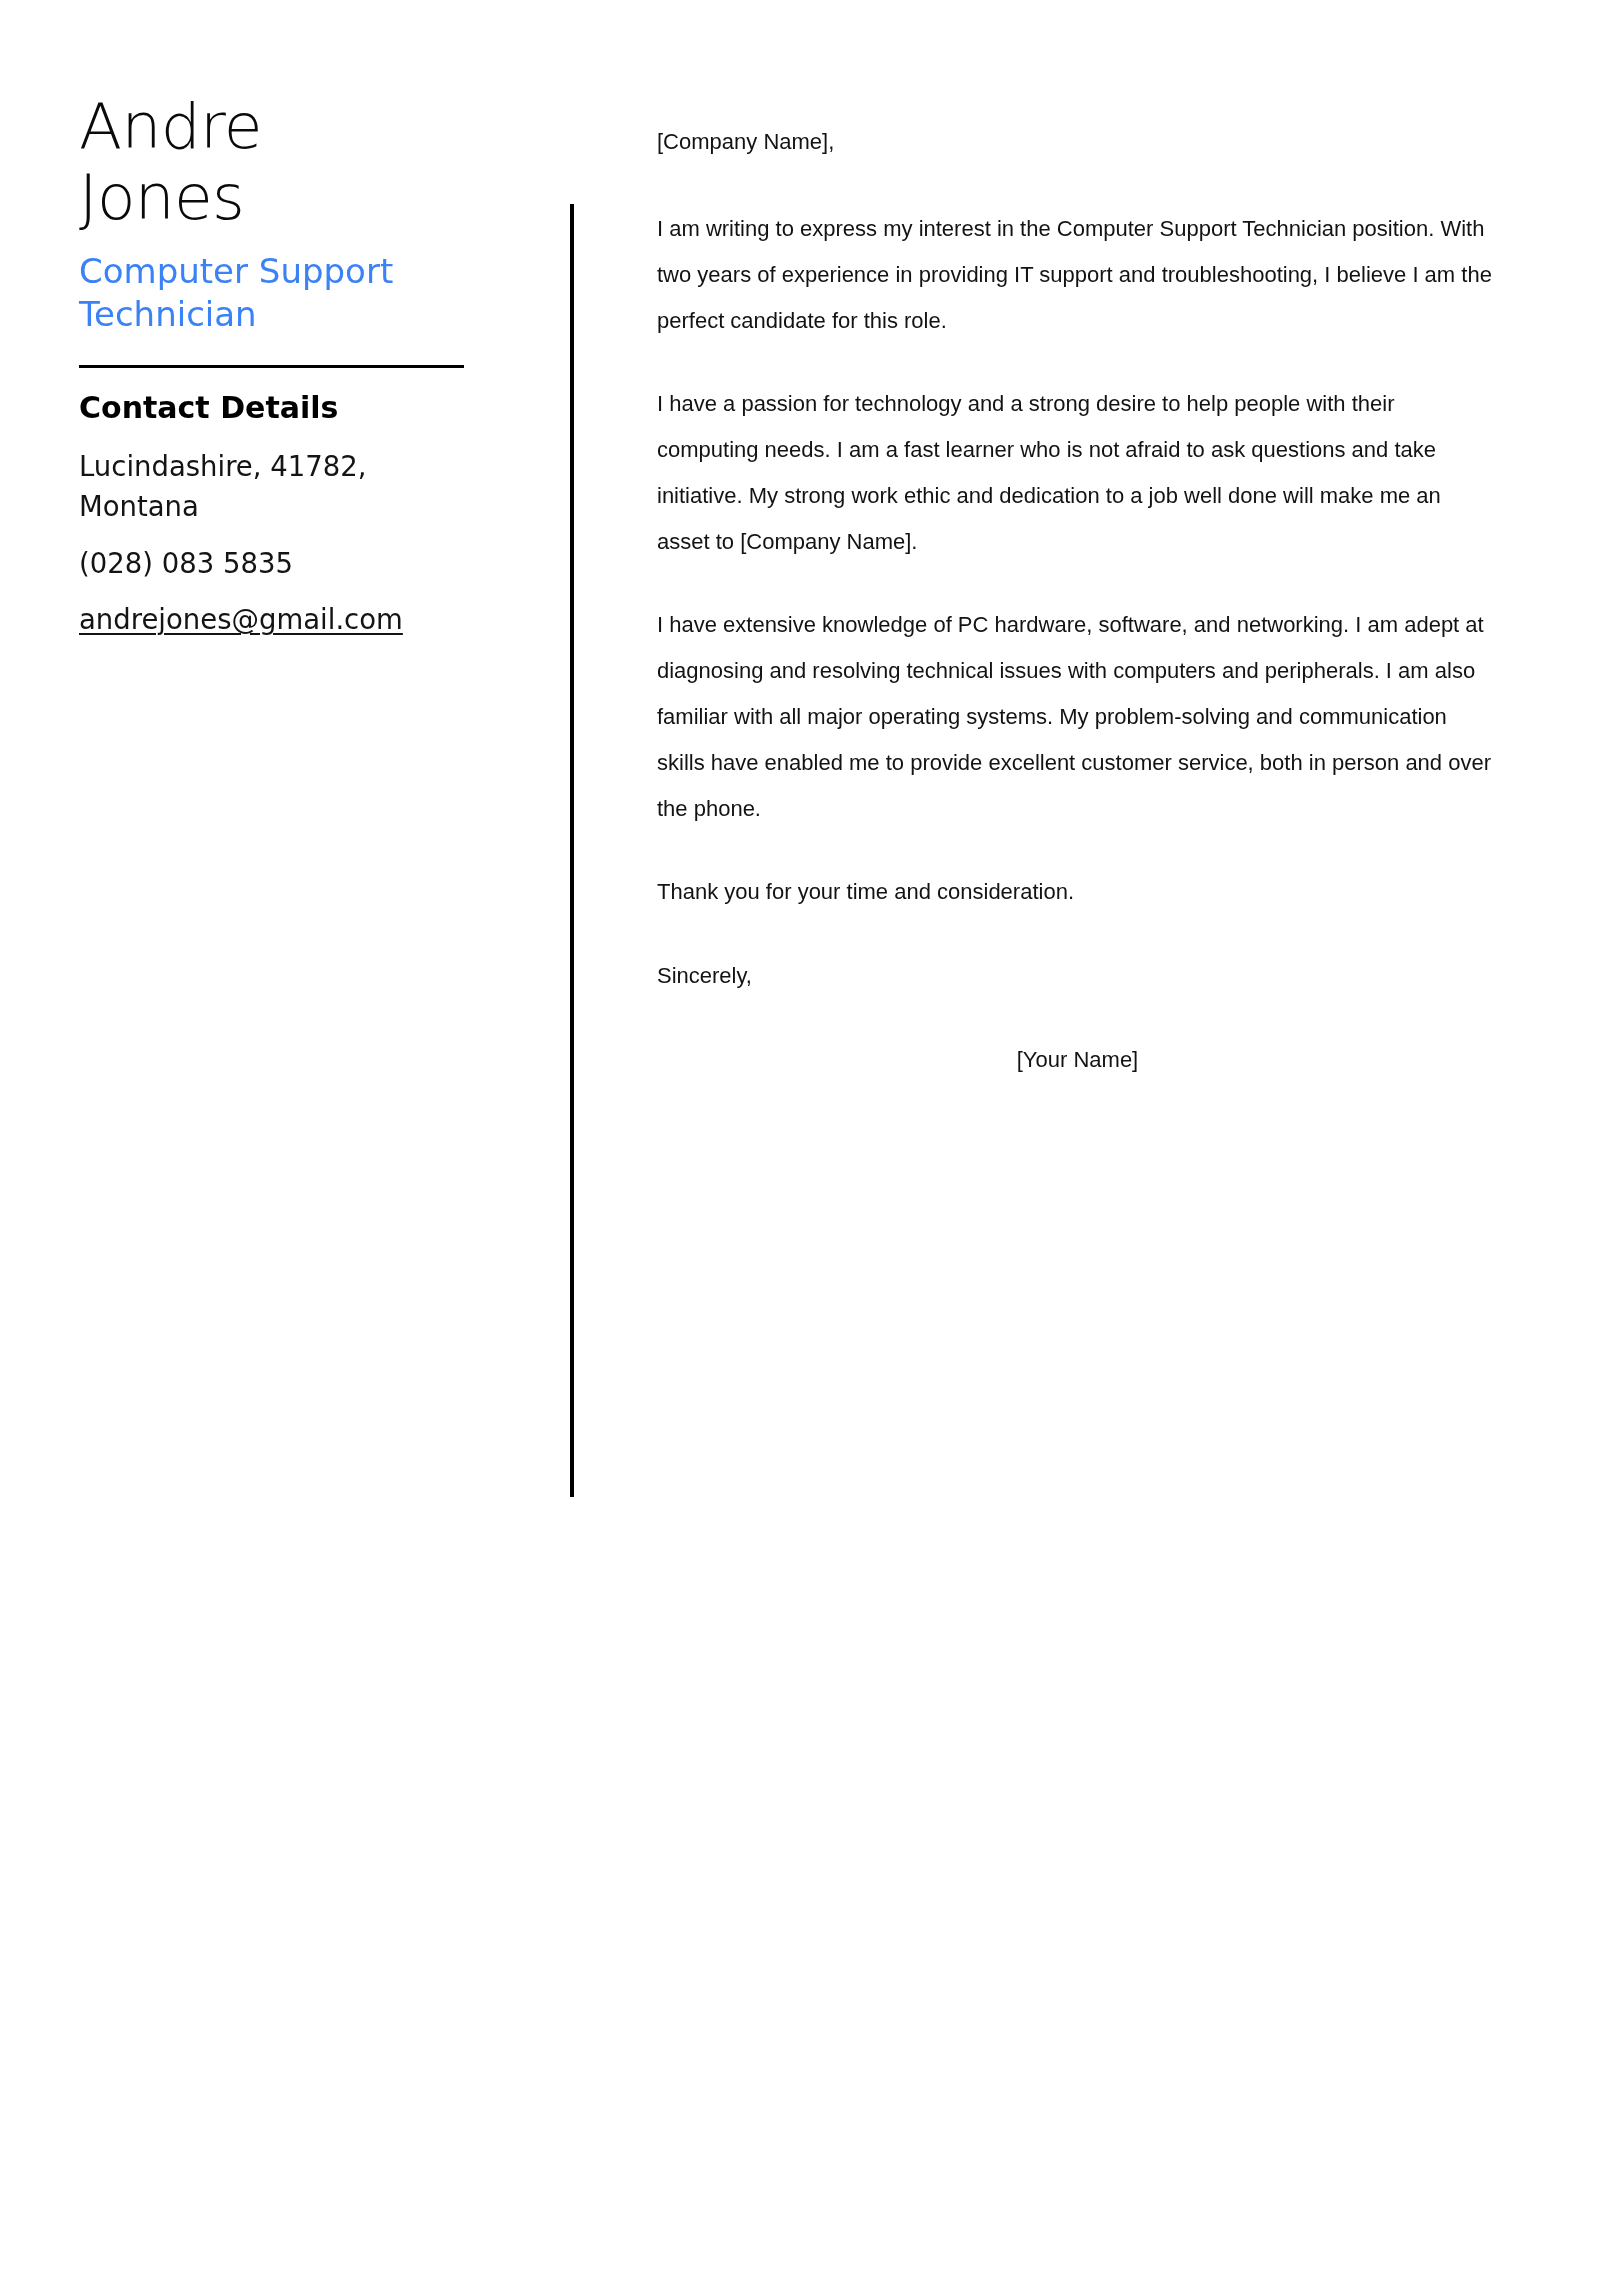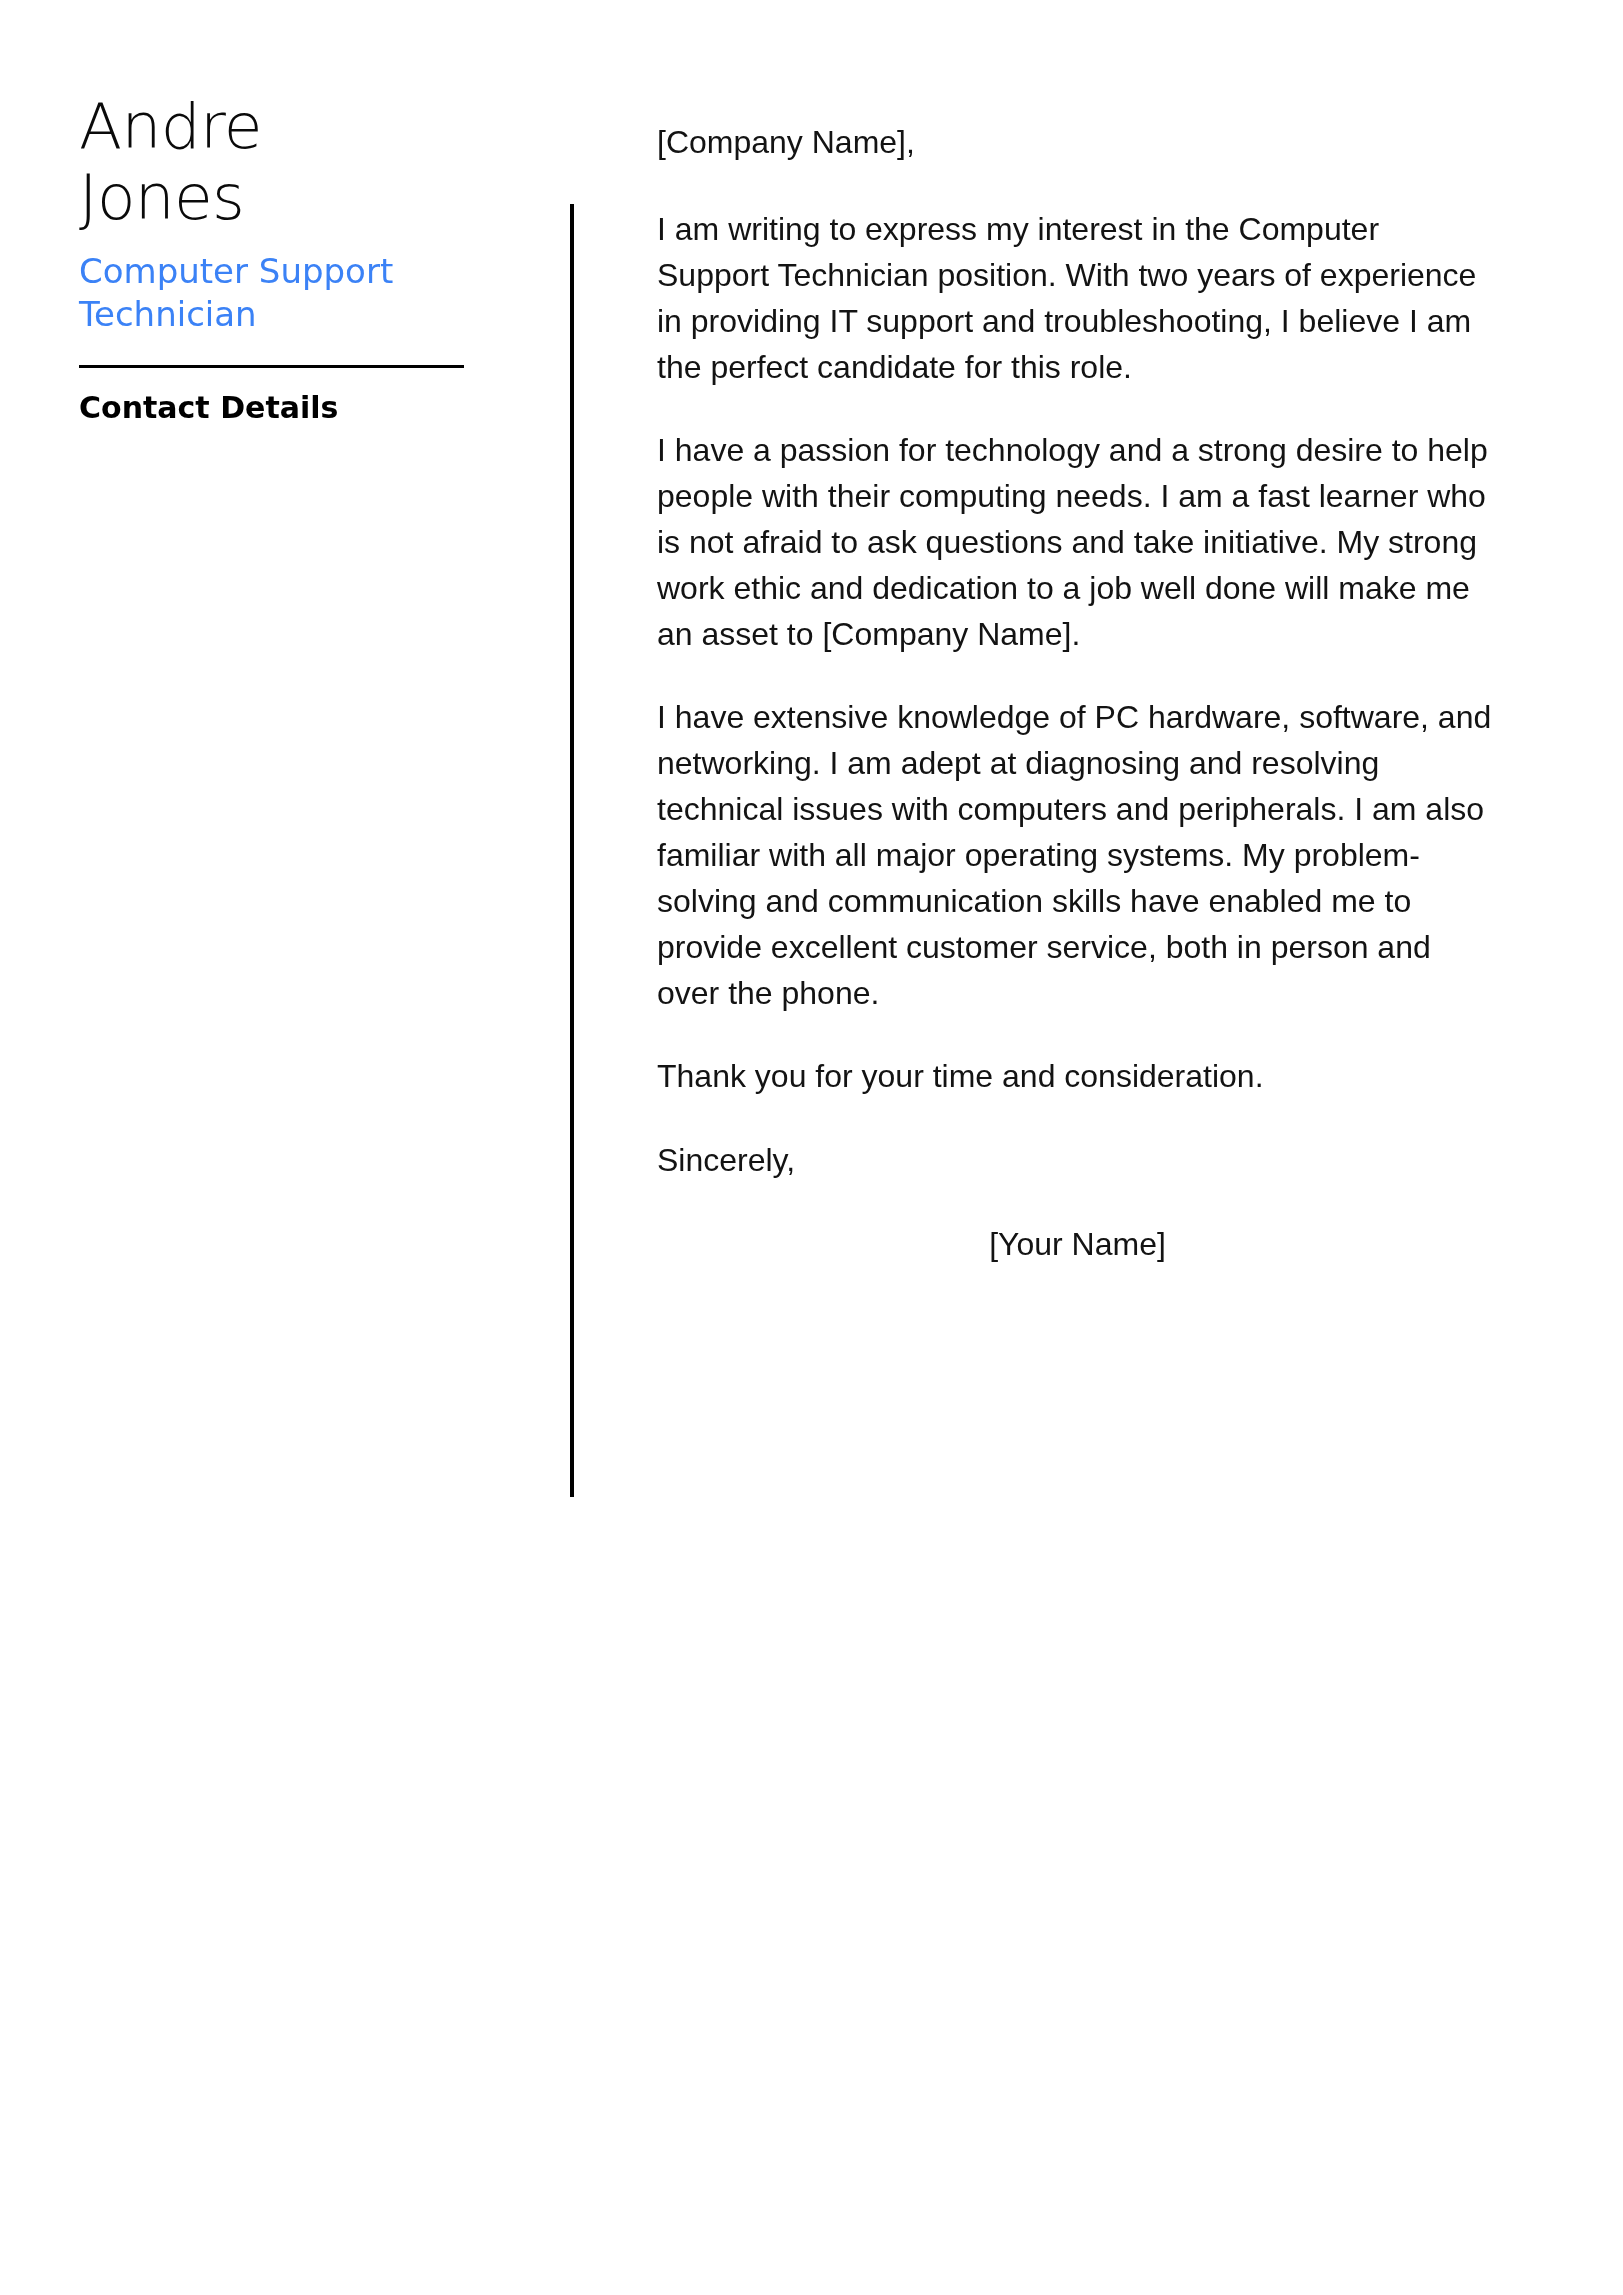--- a/index.html
+++ b/index.html
@@ -103,21 +103,21 @@
     left: 657px;
     top: 119px;
     width: 841px;
   }
 
   .letter p {
     margin: 0 0 37px 0;
     font-family: "Liberation Sans Narrow", "Liberation Sans", sans-serif;
     font-stretch: condensed;
     font-weight: 400;
-    font-size: 32px;
+    font-size: 22px;
     line-height: 46px;
     color: #131313;
     text-align: left;
   }
   .letter p:last-child {
     margin-bottom: 0;
     text-align: center;
   }
   .letter p.salutation {
     margin-bottom: 41px;
@@ -137,20 +137,25 @@
       <div class="name-line">Andre</div>
       <div class="name-line">Jones</div>
     </div>
 
     <div class="job-title">Computer Support Technician</div>
 
     <div class="sidebar-rule"></div>
 
     <div class="contact-heading">Contact Details</div>
 
+    <div class="contact-list">
+      <div class="contact-item">Lucindashire, 41782, Montana</div>
+      <div class="contact-item">(028) 083 5835</div>
+      <div class="contact-item email">andrejones@gmail.com</div>
+    </div>
 
   </div>
 
   <div class="divider"></div>
 
   <div class="letter">
     <p class="salutation">[Company Name],</p>
     <p>I am writing to express my interest in the Computer Support Technician position. With two years of experience in providing IT support and troubleshooting, I believe I am the perfect candidate for this role.</p>
     <p>I have a passion for technology and a strong desire to help people with their computing needs. I am a fast learner who is not afraid to ask questions and take initiative. My strong work ethic and dedication to a job well done will make me an asset to [Company Name].</p>
     <p>I have extensive knowledge of PC hardware, software, and networking. I am adept at diagnosing and resolving technical issues with computers and peripherals. I am also familiar with all major operating systems. My problem-solving and communication skills have enabled me to provide excellent customer service, both in person and over the phone.</p>

